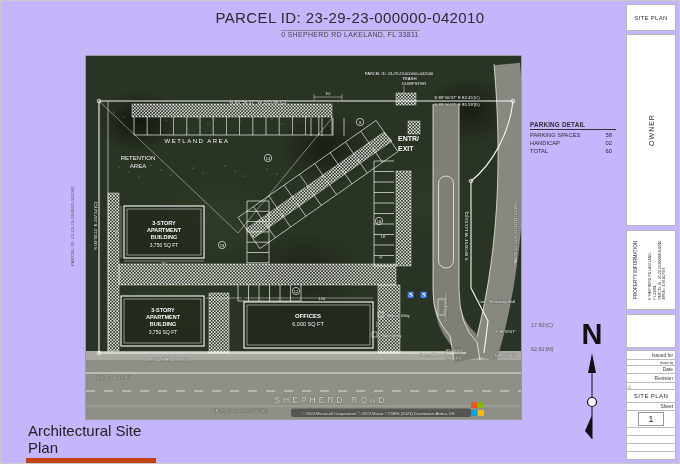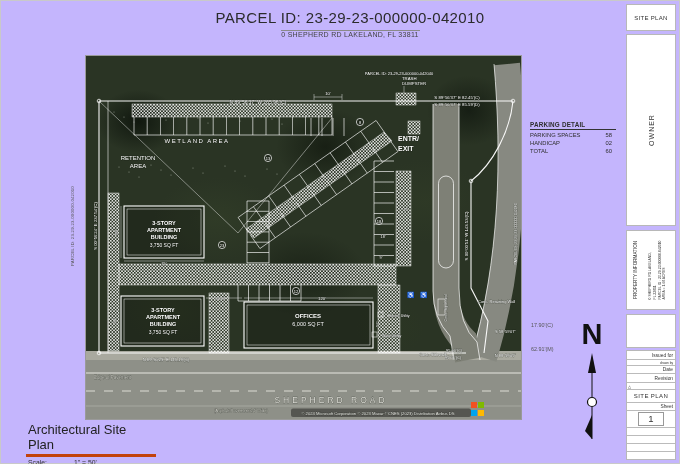--- a/index.html
+++ b/index.html
@@ -36,21 +36,21 @@
   .retwall{position:absolute;font-size:5px;color:#555;left:0;top:0;}
   
   .left-parcel{position:absolute;left:70px;top:266px;font-size:4.3px;color:#555;white-space:nowrap;
     transform:rotate(-90deg);transform-origin:left top;letter-spacing:.2px;}
   
   .north{position:absolute;left:577px;top:319px;width:30px;text-align:center;color:#111;}
   .north .n-letter{font-size:29px;font-weight:600;line-height:30px;}
   .north svg{display:block;margin:0 auto;}
   
   .plan-title{position:absolute;left:26px;top:422px;color:#222;}
-  .plan-title .pt-main{font-size:13px;border-bottom:3px solid #c2410c;padding:0 8px 2px 2px;width:130px;}
+  .plan-title .pt-main{font-size:15px;border-bottom:5px solid #c2410c;padding:0 8px 2px 2px;width:130px;}
   .pt-scale{display:flex;margin-top:2px;font-size:6.8px;color:#333;padding-left:2px;}
   .pt-scale .lbl{width:46px;}
   
   .sb-box{position:absolute;left:626px;width:50px;border:1px solid #b8b8b8;background:#fff;color:#333;}
   .sb-a{top:4px;height:27px;display:flex;align-items:center;justify-content:center;
     font-size:6px;letter-spacing:.3px;}
   .sb-b{top:34px;height:192px;}
   .sb-c{top:230px;height:80px;}
   .sb-d{top:314px;height:34px;}
   .vtext{position:absolute;}

